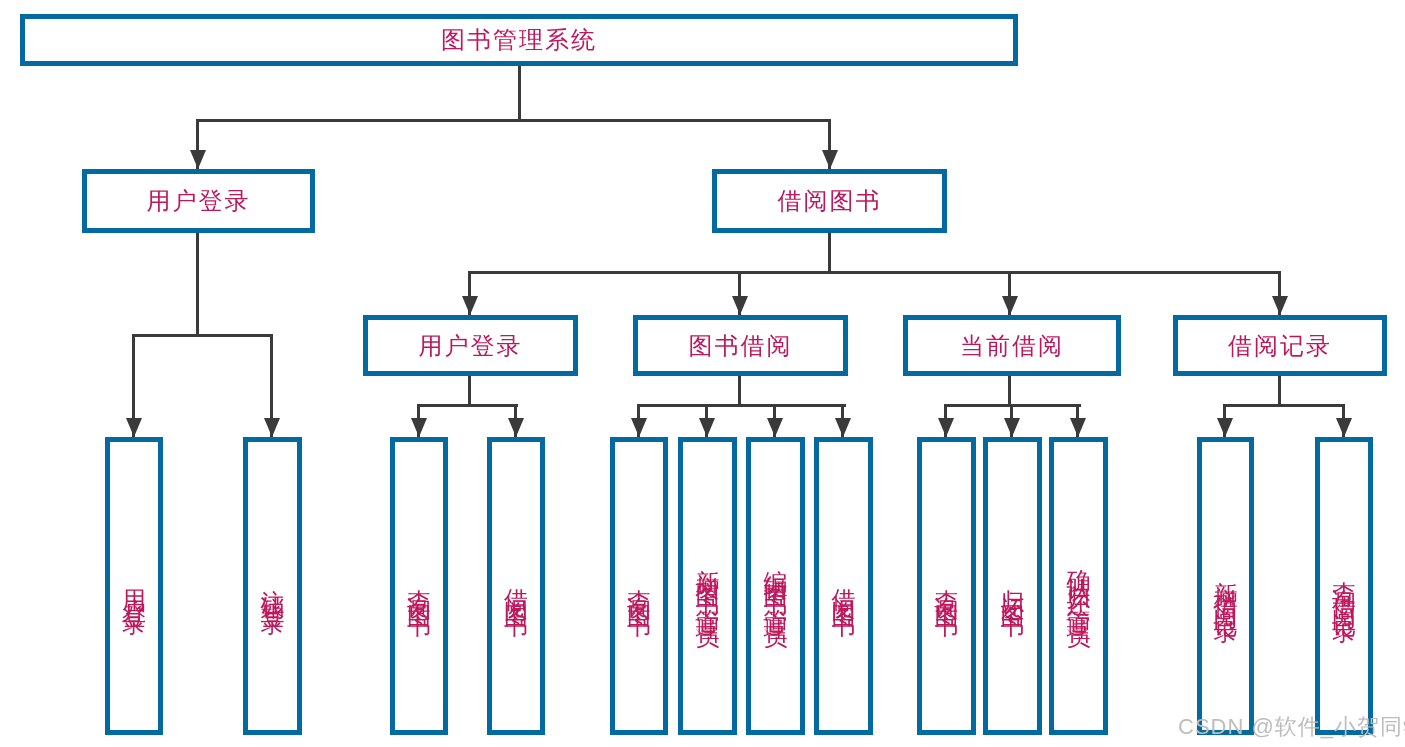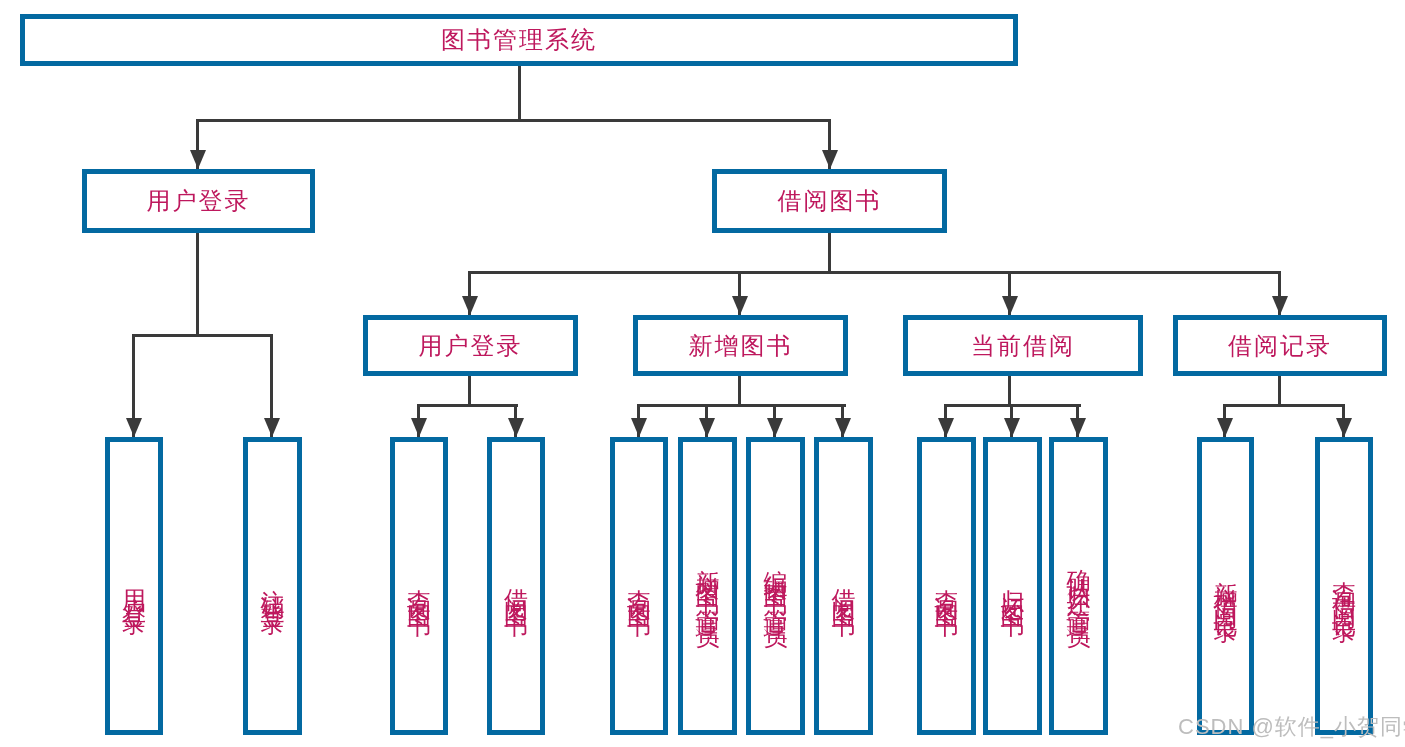--- a/index.html
+++ b/index.html
@@ -45,23 +45,23 @@
     <span class="lbl">用户登录</span>
   </div>
   <div class="box" style="left:712px;top:169px;width:235px;height:64px">
     <span class="lbl">借阅图书</span>
   </div>
 
   <div class="box" style="left:363px;top:315px;width:215px;height:61px">
     <span class="lbl">用户登录</span>
   </div>
   <div class="box" style="left:633px;top:315px;width:215px;height:61px">
-    <span class="lbl">新增图书</span>
+    <span class="lbl">图书借阅</span>
   </div>
-  <div class="box" style="left:903px;top:315px;width:240px;height:61px">
+  <div class="box" style="left:903px;top:315px;width:218px;height:61px">
     <span class="lbl">当前借阅</span>
   </div>
   <div class="box" style="left:1173px;top:315px;width:214px;height:61px">
     <span class="lbl">借阅记录</span>
   </div>
 
   <div class="box vbox" style="left:105px;top:437px;width:58px;height:298px">
     <span class="lbl">用户登录</span>
   </div>
   <div class="box vbox" style="left:243px;top:437px;width:59px;height:298px">

